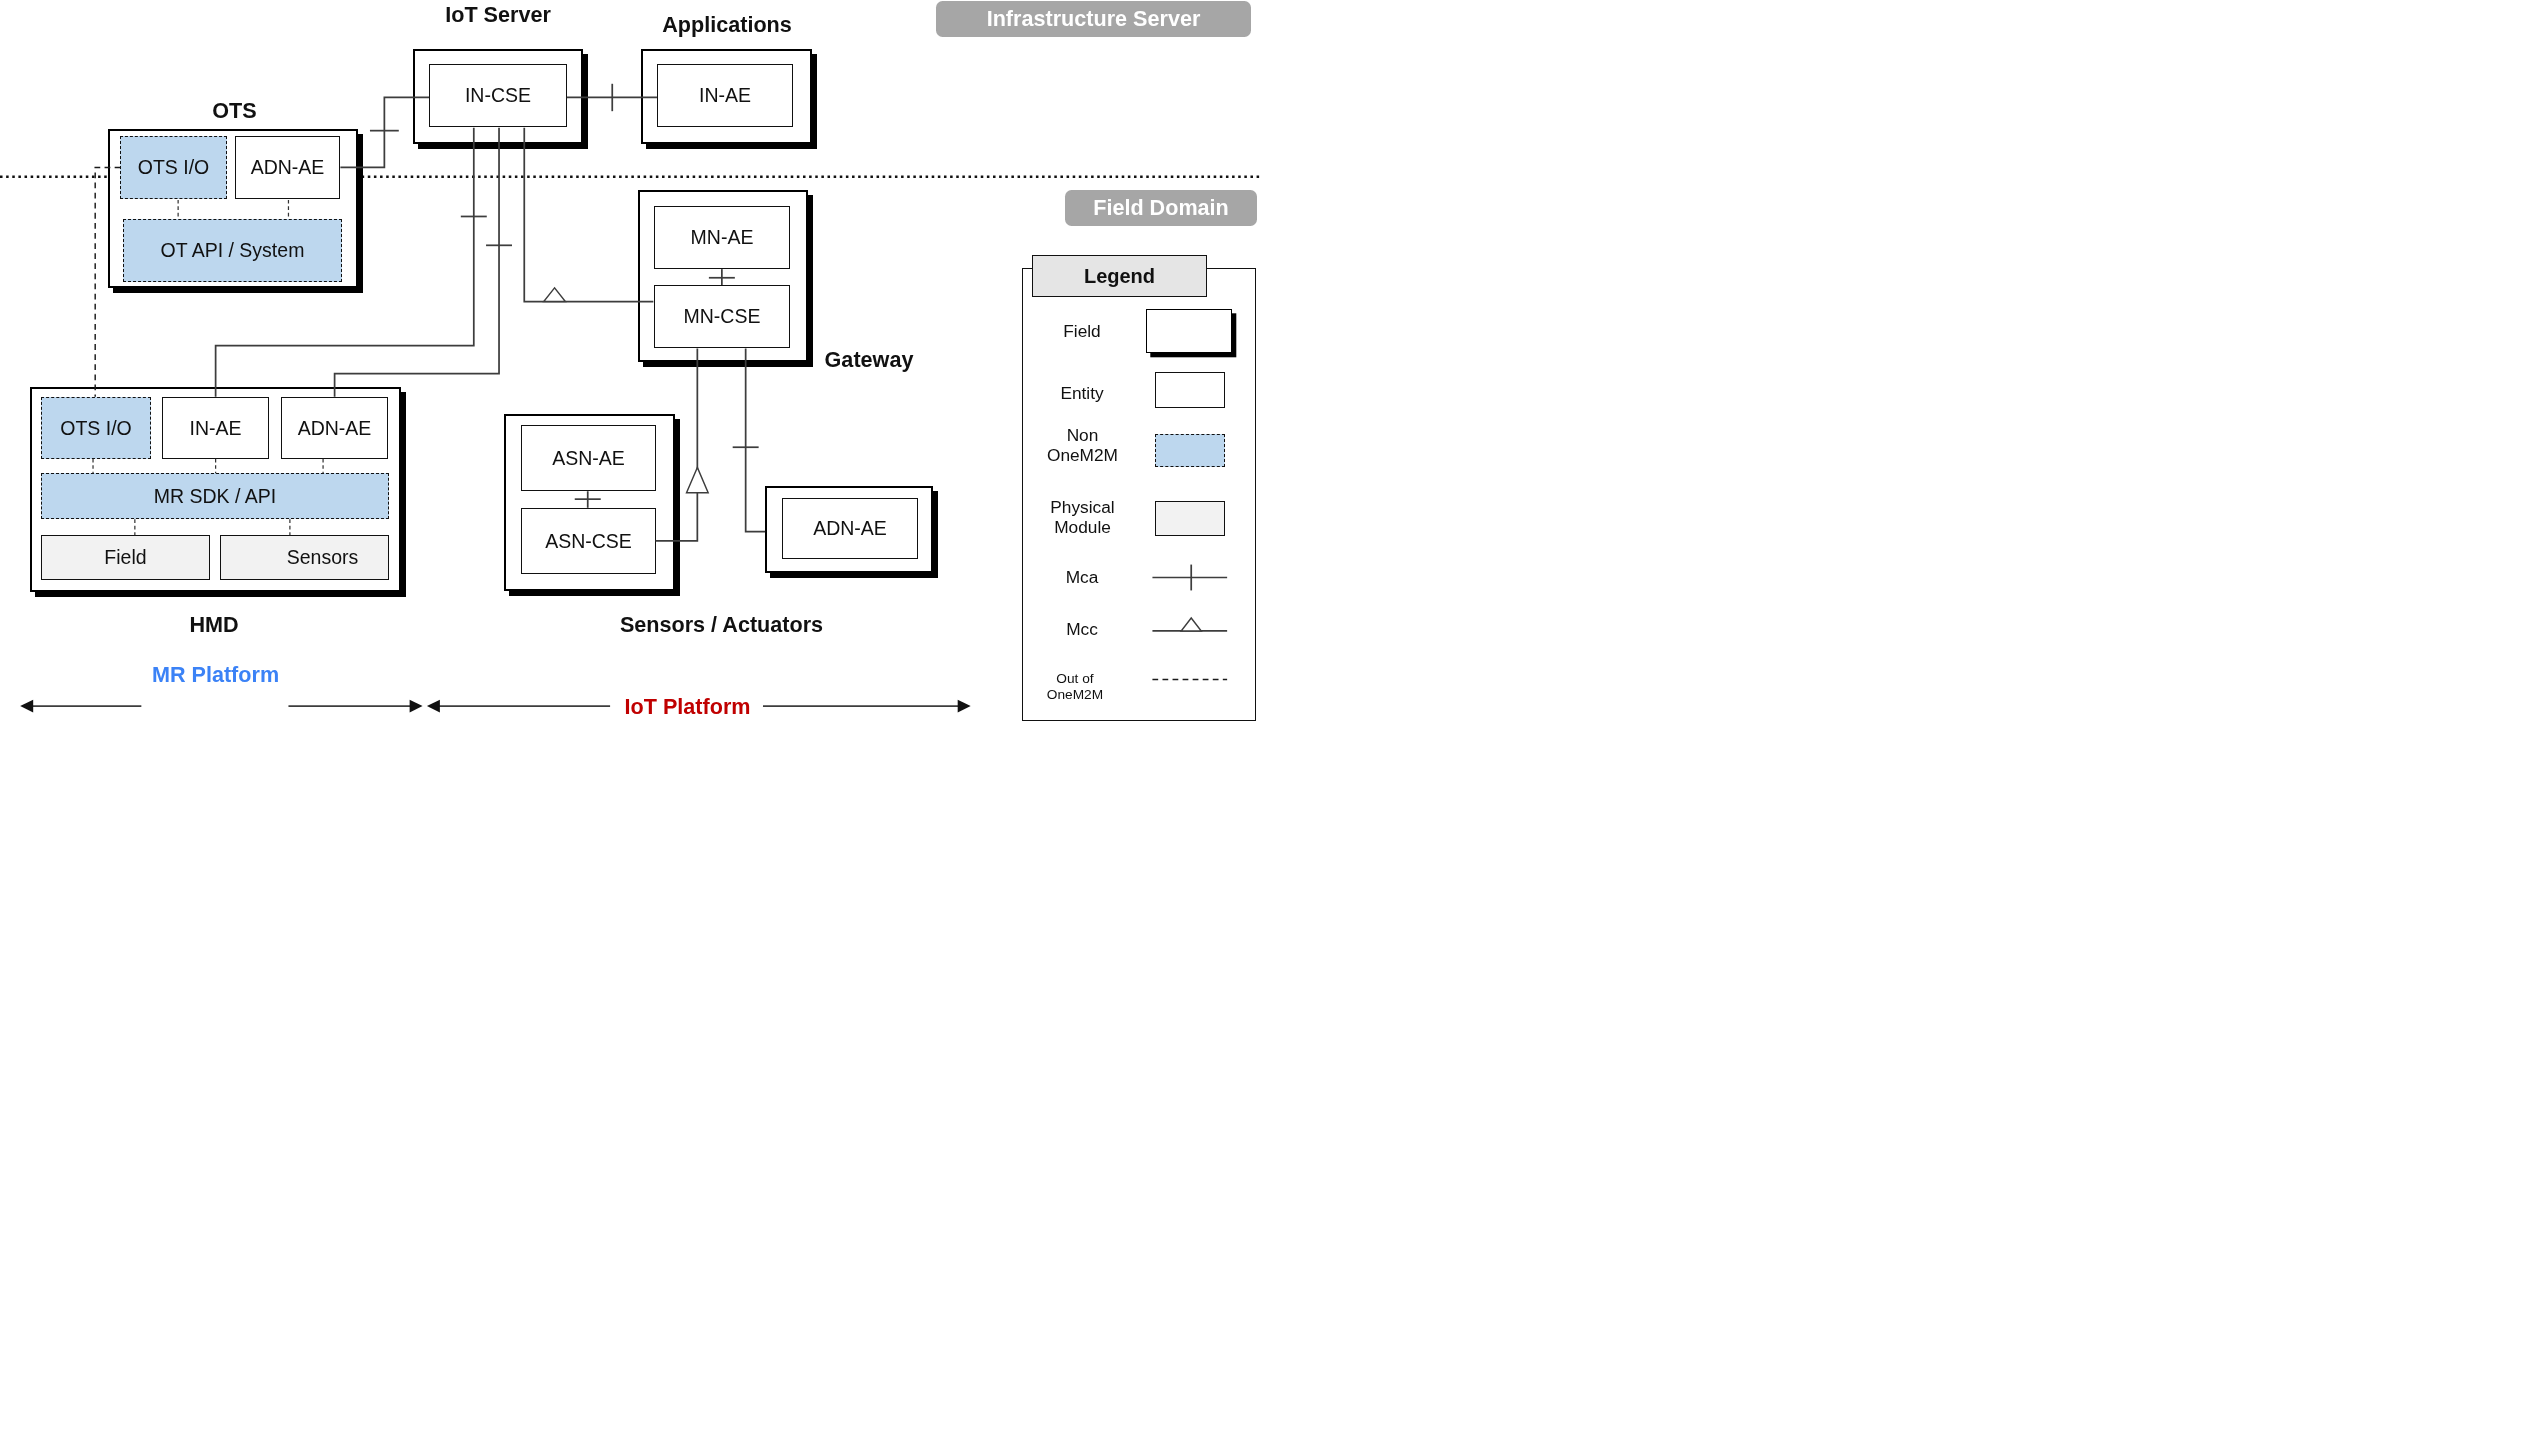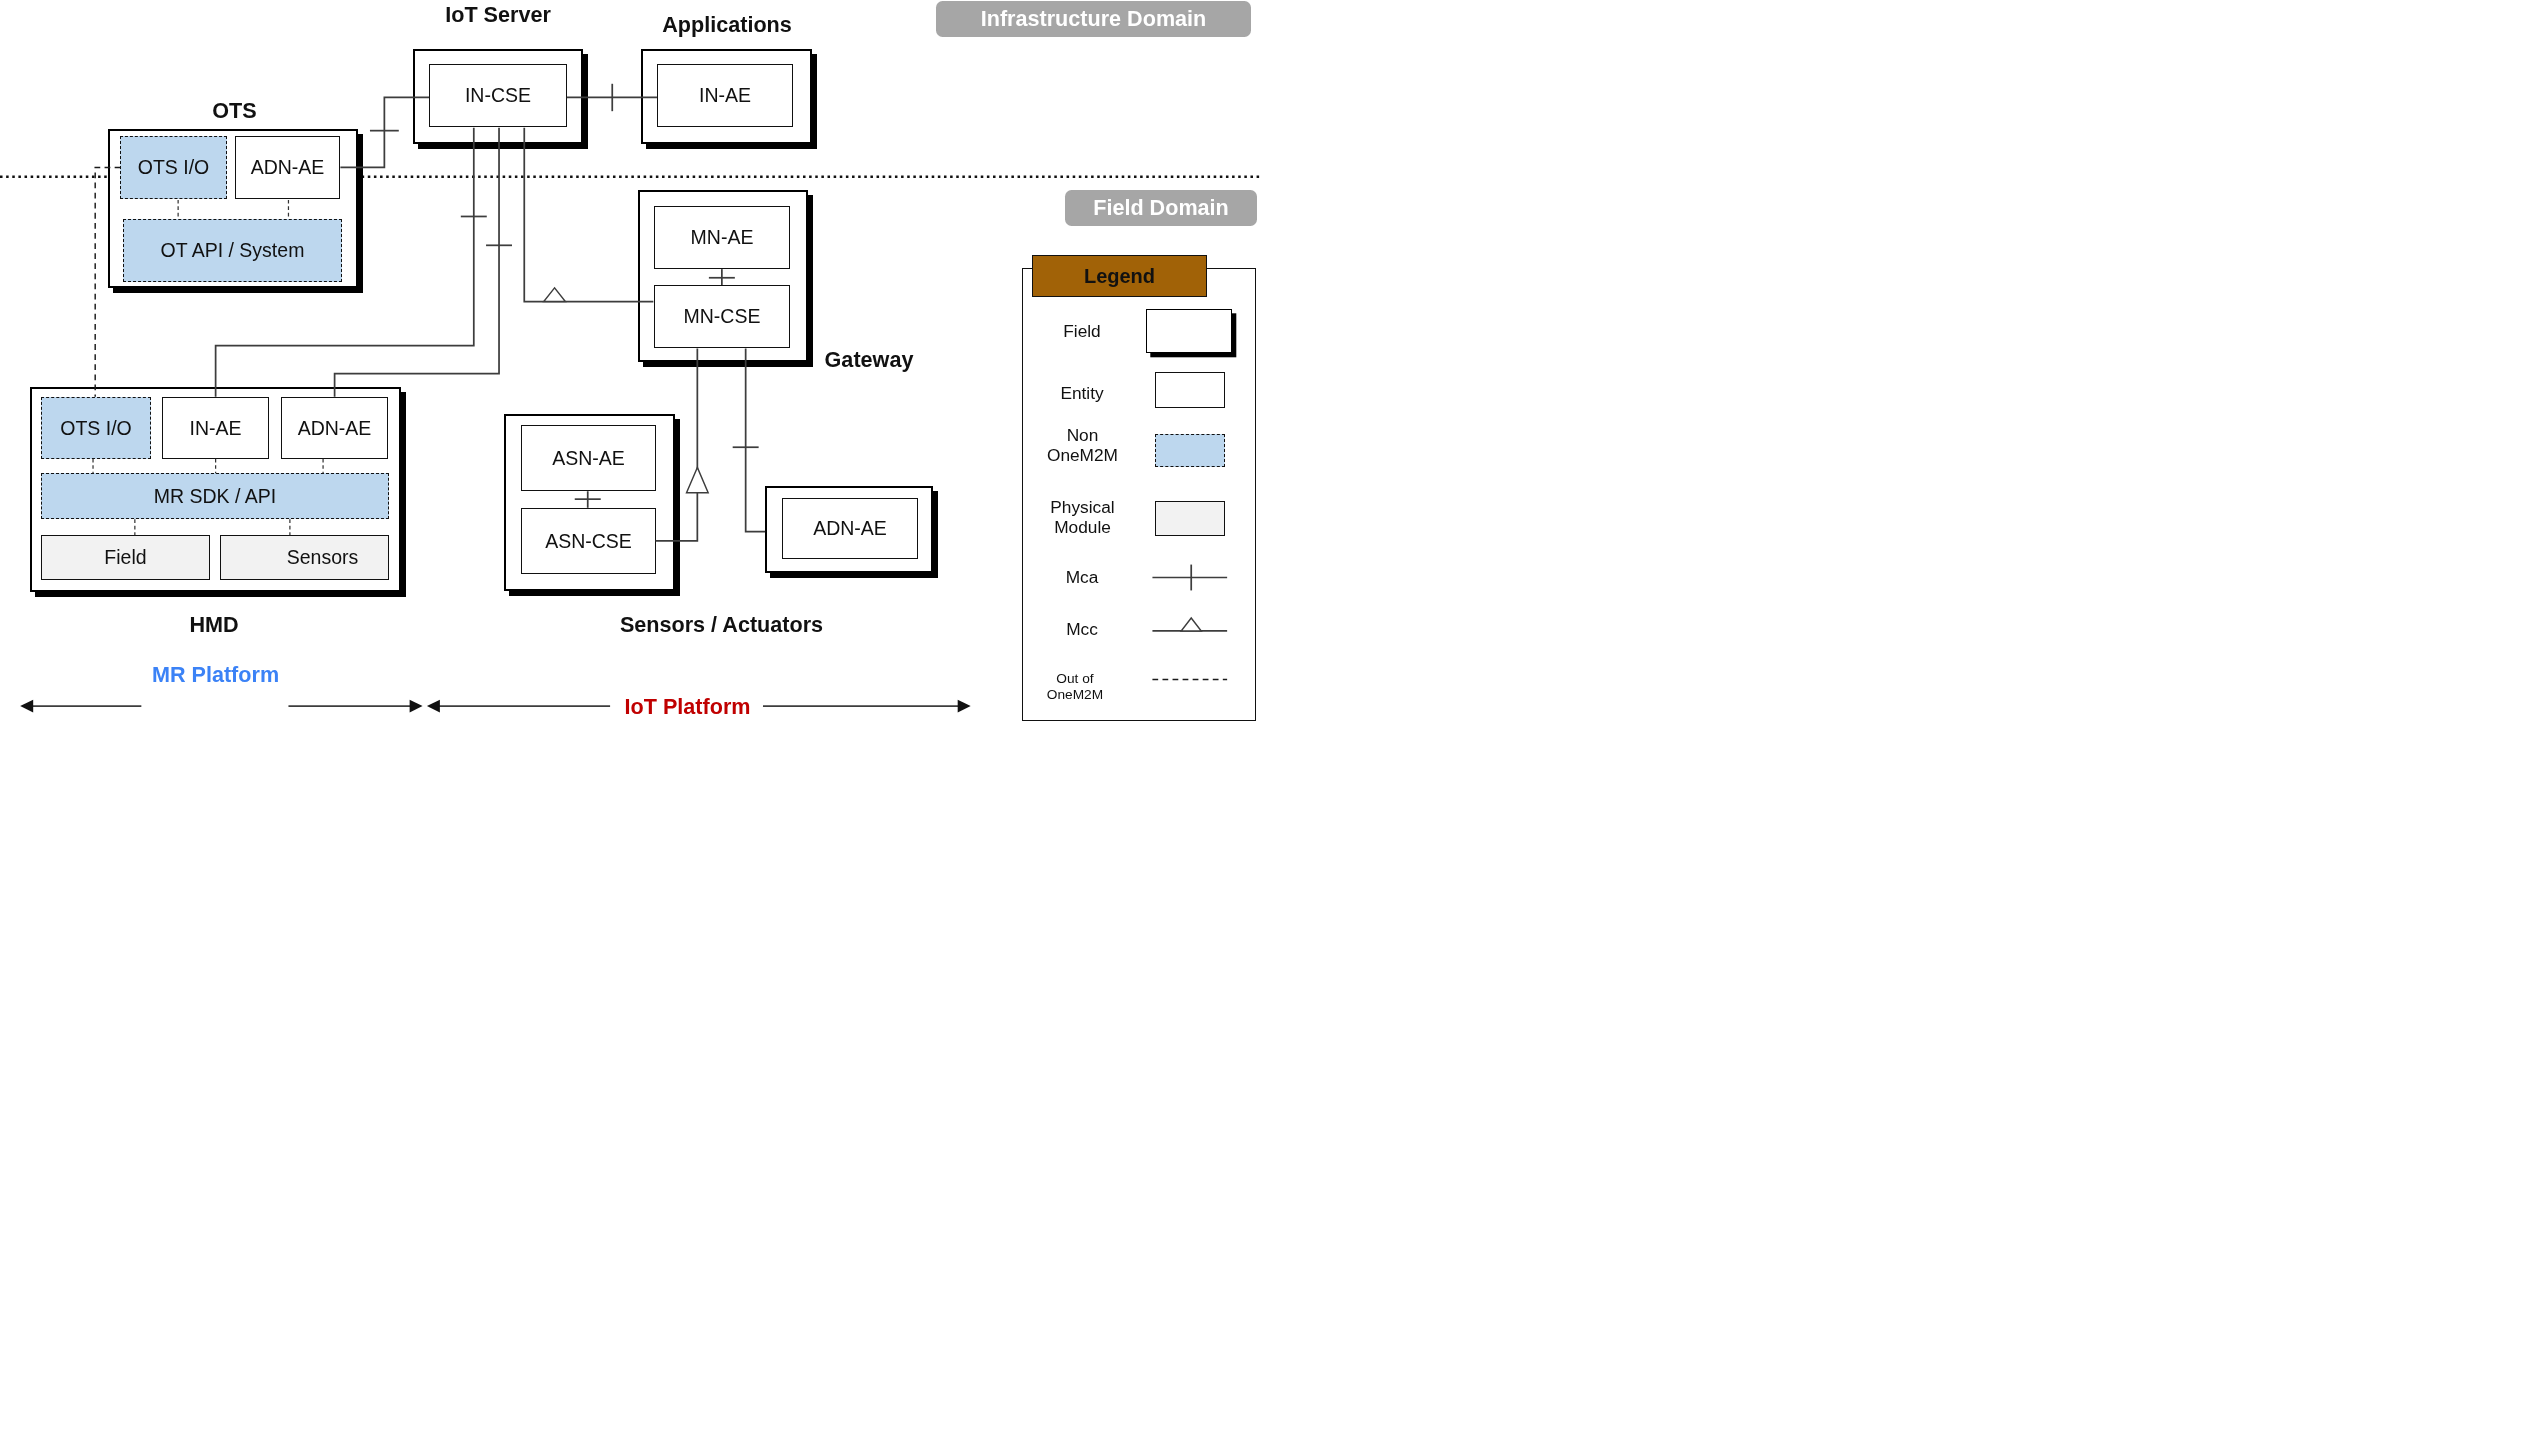--- a/index.html
+++ b/index.html
@@ -11,40 +11,40 @@
   .box{position:absolute;display:flex;align-items:center;justify-content:center;box-sizing:border-box;text-align:center;}
   .node{background:#fff;border:2.2px solid #000;box-shadow:5px 5px 0 0 #000;}
   .entity{background:#fff;border:1.8px solid #111;font-size:19.5px;}
   .nonm2m{background:#bdd7ee;border:1.8px dashed #111;font-size:19.5px;}
   .phys{background:#f2f2f2;border:1.4px solid #111;font-size:19.5px;}
   .title{position:absolute;font-weight:700;font-size:21.6px;display:flex;align-items:center;justify-content:center;text-align:center;}
   .domain-label{position:absolute;background:#a6a6a6;color:#fff;font-weight:700;font-size:21.6px;
     display:flex;align-items:center;justify-content:center;border-radius:6.5px;}
   .platform-label{position:absolute;font-weight:700;font-size:21.6px;display:flex;align-items:center;justify-content:center;}
   .legend-box{position:absolute;background:#fff;border:1.4px solid #111;}
-  .legend-title{position:absolute;background:#a16207;border:1.8px solid #111;font-weight:700;font-size:20px;
+  .legend-title{position:absolute;background:#e5e5e5;border:1.8px solid #111;font-weight:700;font-size:20px;
     display:flex;align-items:center;justify-content:center;}
   .legend-label{position:absolute;font-size:17.3px;display:flex;align-items:center;justify-content:center;
     text-align:center;line-height:1.15;}
   .legend-sym{position:absolute;box-sizing:border-box;}
   .sym-node{background:#fff;border:1.8px solid #000;box-shadow:4.3px 4.3px 0 0 #000;}
   .sym-entity{background:#fff;border:1.8px solid #111;}
   .sym-nonm2m{background:#bdd7ee;border:1.8px dashed #111;}
   .sym-phys{background:#f2f2f2;border:1.4px solid #111;}
 </style>
 </head>
 <body>
 
 <div class="canvas">
 
   <svg class="layer" width="1262" height="725" viewBox="0 0 1750 1005">
     <line x1="0" y1="245" x2="1750" y2="245" stroke="#111" stroke-width="3.5" stroke-dasharray="3.5 5"></line>
   </svg>
 
-  <div class="domain-label" style="left:936px;top:1.4px;width:315px;height:36px;">Infrastructure Domain</div>
+  <div class="domain-label" style="left:936px;top:1.4px;width:315px;height:36px;">Infrastructure Server</div>
   <div class="domain-label" style="left:1065px;top:190px;width:192px;height:36px;">Field Domain</div>
 
   <div class="title" style="left:426px;top:0;width:144px;height:29px;">IoT Server</div>
   <div class="title" style="left:655px;top:10px;width:144px;height:29px;">Applications</div>
   <div class="title" style="left:177px;top:96px;width:115px;height:29px;">OTS</div>
   <div class="title" style="left:804px;top:345px;width:130px;height:29px;">Gateway</div>
   <div class="title" style="left:149px;top:610px;width:130px;height:29px;">HMD</div>
   <div class="title" style="left:606px;top:610px;width:231px;height:29px;">Sensors / Actuators</div>
 
   <div class="box node" style="left:413px;top:49px;width:170px;height:95px;"></div>

